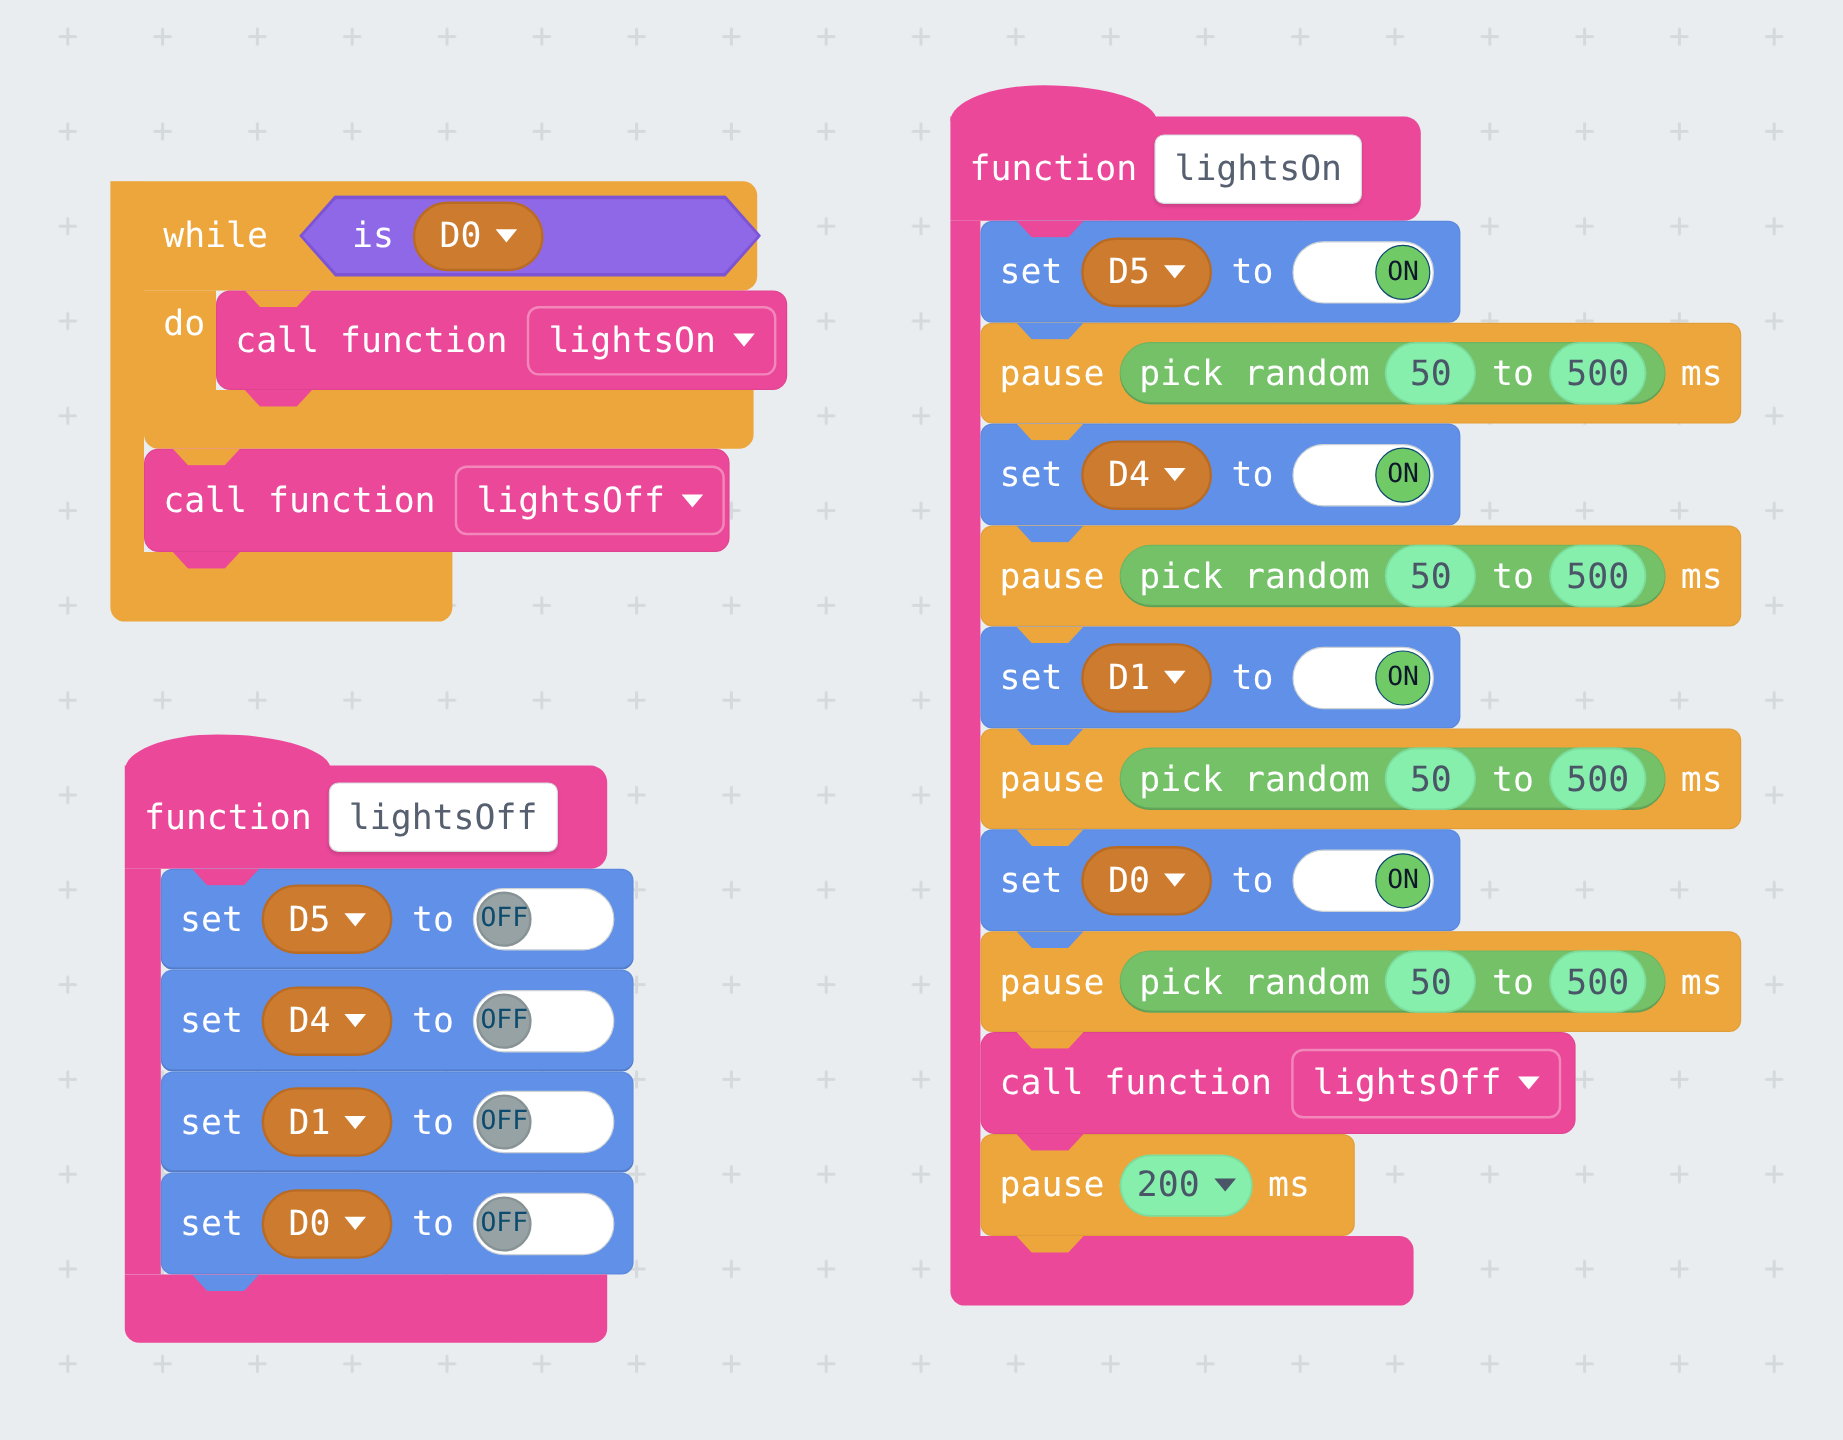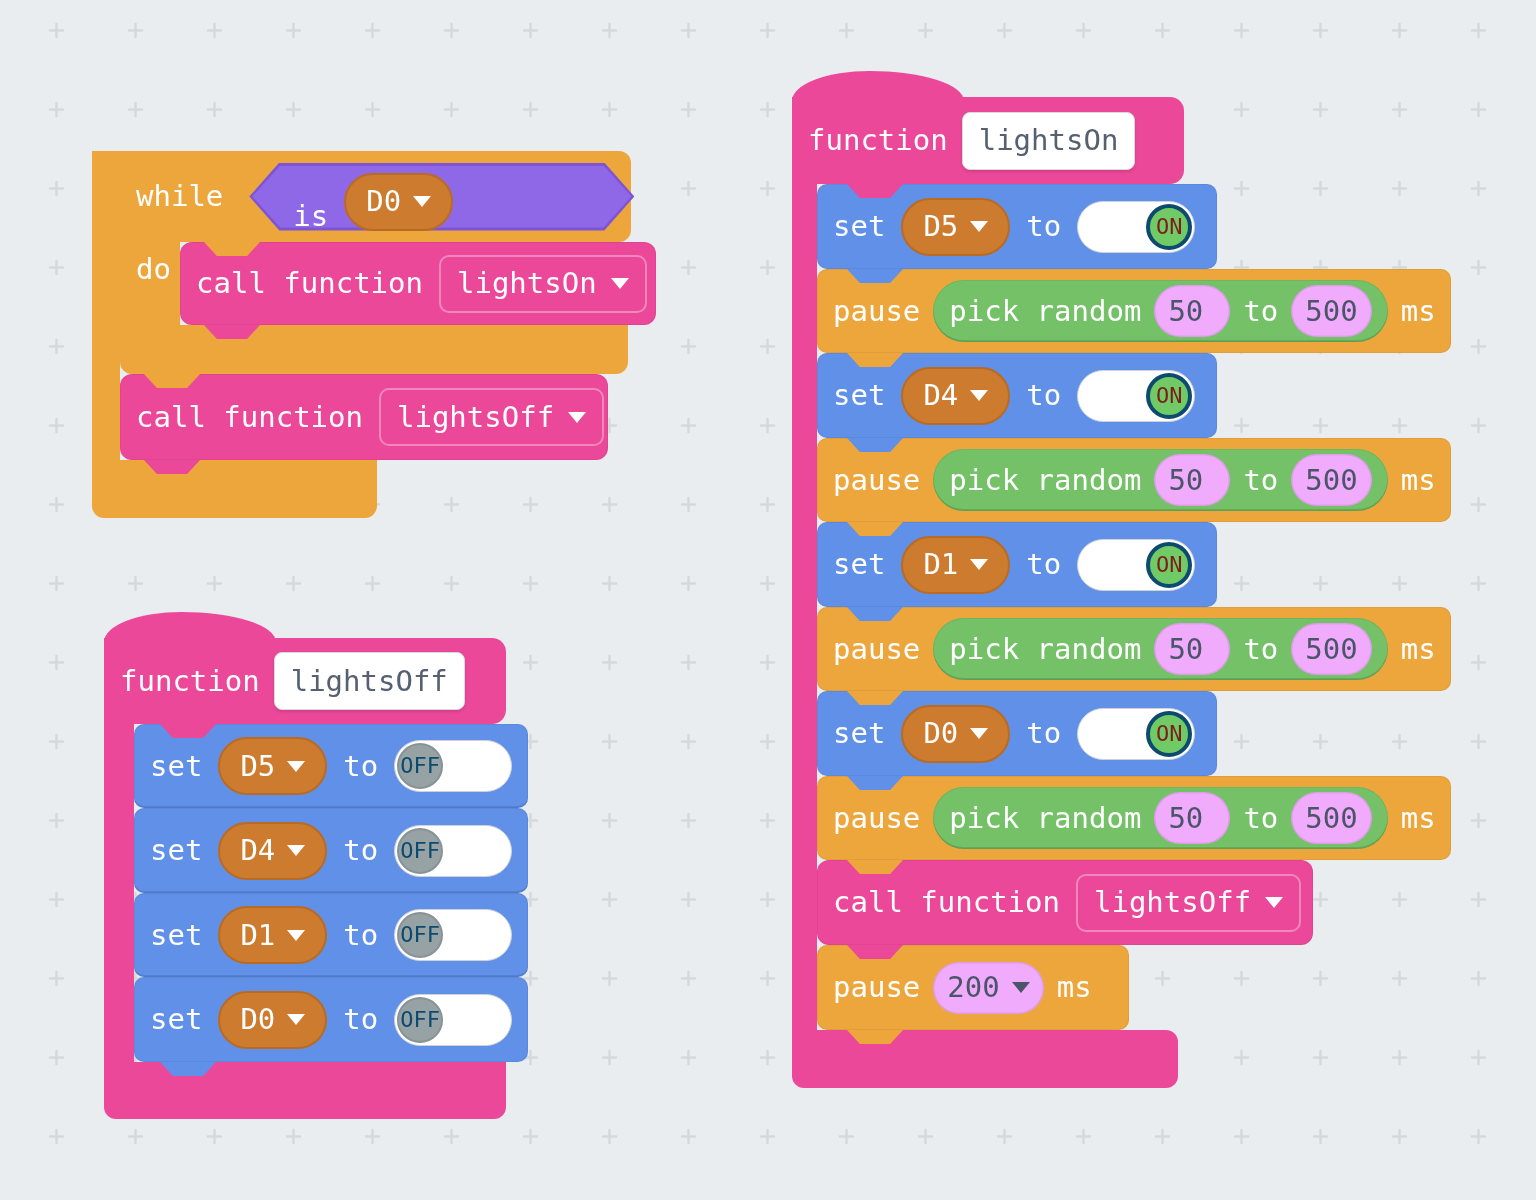--- a/index.html
+++ b/index.html
@@ -18,42 +18,42 @@
   .lbl{white-space:pre}
   .pill-pin{display:flex;align-items:center;justify-content:center;gap:12px;height:58px;
             padding:0 20px;border-radius:29px;background:#cd7b2e;border:2px solid #b96b24;flex:none}
   .tri{width:0;height:0;border-left:9px solid transparent;border-right:9px solid transparent;
        border-top:11px solid #fff;flex:none}
   .tri.dk{border-top-color:#4a5568}
   .toggle{position:relative;width:118px;height:52px;border-radius:26px;background:#fff;
           border:1px solid #ccd2d6;flex:none}
   .knob{position:absolute;top:2px;width:46px;height:46px;border-radius:50%;display:flex;
         align-items:center;justify-content:center;font-size:22px}
-  .knob.on{right:2px;background:#70ca66;border:4px solid #0c4a6e;color:#7f1d1d}
+  .knob.on{right:2px;background:#70ca66;border:1px solid #0c4a6e;color:#0f172a}
   .knob.off{left:2px;background:#97a2a5;border:2px solid #889396;color:#0c4a6e}
-  .vpill{display:flex;align-items:center;gap:12px;min-width:76px;height:52px;
-         padding:0 14px;border-radius:26px;background:#f0abfc;color:#4a5568;flex:none;
+  .vpill{display:flex;align-items:center;justify-content:center;gap:12px;min-width:76px;height:52px;
+         padding:0 14px;border-radius:26px;background:#86efac;color:#4a5568;flex:none;
          box-shadow:inset 0 0 0 1.5px rgba(0,0,0,0.08)}
-  .greenpill{display:flex;align-items:center;gap:13px;height:62px;padding:0 16px;border-radius:31px;
+  .greenpill{display:flex;align-items:center;gap:13px;height:52px;padding:0 16px;border-radius:31px;
          background:#74c168;flex:none;
          box-shadow:inset 0 -2px 0 rgba(0,0,0,0.12), inset 0 0 0 1px rgba(0,0,0,0.06)}
   .ddbox{display:flex;align-items:center;gap:14px;height:58px;padding:0 16px;border-radius:10px;
          border:2px solid rgba(255,255,255,0.35);flex:none}
   .ddbox.purple{background:rgba(255,255,255,0.12);border-color:rgba(255,255,255,0.5)}
   .namebox{display:flex;align-items:center;justify-content:center;height:58px;padding:0 16px;
          border-radius:8px;background:#fff;color:#566070;border:1px solid #d5dadf;
          box-shadow:0 2px 3px rgba(0,0,0,0.12);flex:none}
   .hat{position:absolute;width:172px;height:30px;z-index:2;
        border-radius:45% 55% 0 0 / 100% 100% 0 0}
   .hexwrap{position:relative;width:385px;height:68px;flex:none}
   .hex-outer{position:absolute;inset:0;background:#7d55d4;
        clip-path:polygon(0 50%,30px 0,calc(100% - 30px) 0,100% 50%,calc(100% - 30px) 100%,30px 100%)}
   .hex-inner{position:absolute;inset:3px;background:#8f68e8;
        clip-path:polygon(0 50%,28px 0,calc(100% - 28px) 0,100% 50%,calc(100% - 28px) 100%,28px 100%)}
-  .hexcontent{position:absolute;inset:0;display:flex;align-items:flex-end;gap:16px;padding:0 30px 0 44px}
+  .hexcontent{position:absolute;inset:0;display:flex;align-items:center;gap:16px;padding:0 30px 0 44px}
 </style>
 </head>
 <body>
 
 <div id="canvas">
 
   <svg class="grid" width="1536" height="1200">
     <defs>
       <pattern id="crosses" x="17" y="-9" width="79" height="79" patternUnits="userSpaceOnUse">
         <path d="M33 39.5 H46 M39.5 33 V46" stroke="#d4d9dc" stroke-width="2.5" stroke-linecap="round" fill="none"></path>

